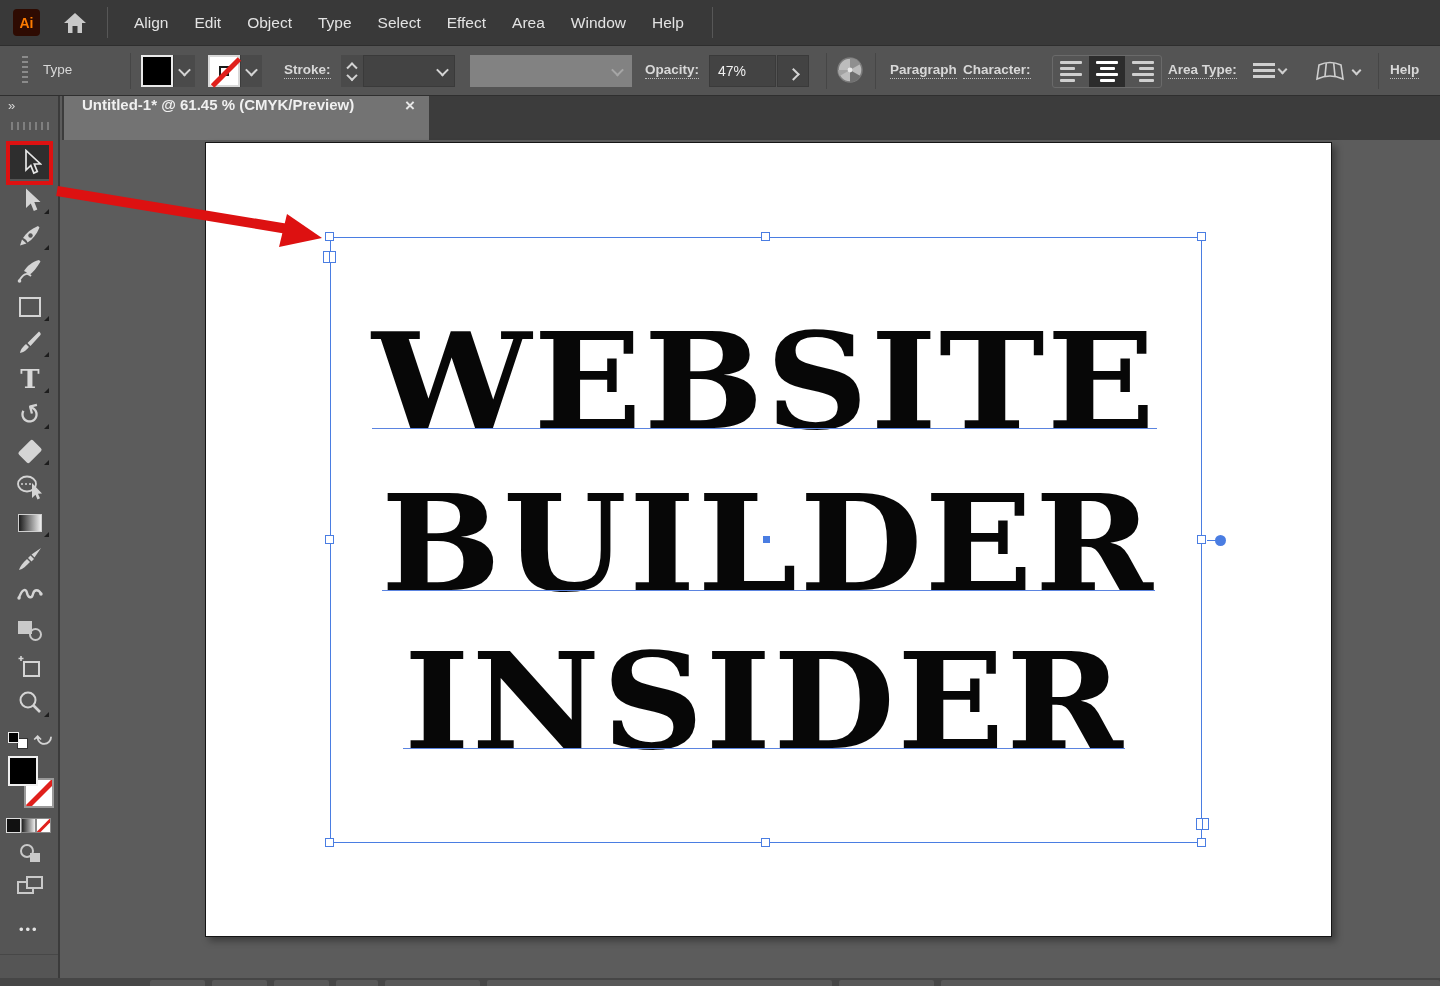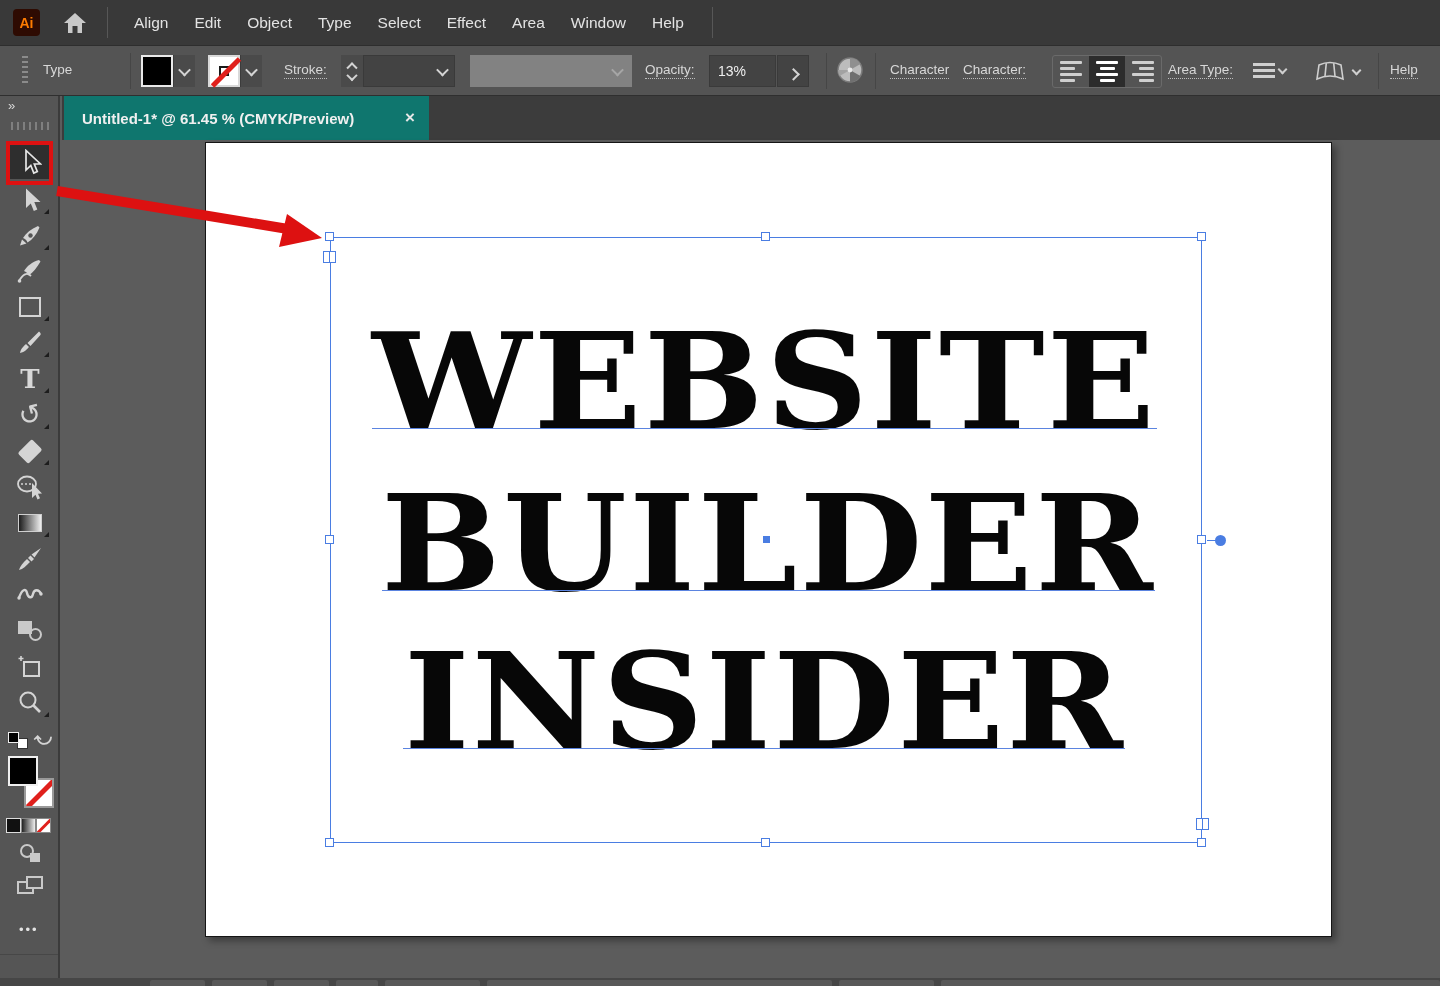--- a/index.html
+++ b/index.html
@@ -19,21 +19,21 @@
   .menu-items { position:absolute; left:121px; top:0; height:45px; display:flex; align-items:center; }
   .menu-item { color:#e3e3e3; font-size:15.5px; padding:0 13px; height:45px;
                display:flex; align-items:center; cursor:default; }
 
   
   .controlbar { position:absolute; left:0; top:45px; width:1440px; height:51px; background:#545454;
                 border-top:1px solid #2e2e2e; border-bottom:1px solid #2f2f2f; }
   .cb-grip { position:absolute; left:22px; top:10px; width:6px; height:30px;
              background:repeating-linear-gradient(to bottom,#8b8b8b 0 2px,transparent 2px 5px); }
   .cb-label { position:absolute; color:#d8d8d8; font-size:13.5px; top:16px; }
-  .cb-label-dotted { border-bottom:1px dotted #bdbdbd; padding-bottom:1px; }
+  .cb-label-dotted { border-bottom:1px dotted #bdbdbd; padding-bottom:1px;font-weight:bold; }
   .cb-sep { position:absolute; top:7px; width:1px; height:36px; background:#464646; }
   .swatch-group { position:absolute; top:9px; height:32px; display:flex; }
   .swatch-box { width:32px; height:32px; border:2px solid #e9e9e9; background:#000; }
   .swatch-box.stroke-none { background:#fff; position:relative; border-color:#d9d9d9; }
   .stroke-none .inner-sq { position:absolute; left:9px; top:9px; width:10px; height:10px; border:2px solid #1a1a1a; }
   .stroke-none .red-slash { position:absolute; left:-3px; top:13px; width:38px; height:5px; background:#e0201c;
                             transform:rotate(-45deg); }
   .swatch-dd { width:22px; height:32px; background:#4a4a4a; border-left:1px solid #3c3c3c;
                display:flex; align-items:center; justify-content:center; }
   .chev { width:9px; height:9px; border-right:2px solid #d4d4d4; border-bottom:2px solid #d4d4d4;
@@ -65,22 +65,22 @@
   .al-r .b1,.al-r .b3 { width:22px; align-self:flex-end;} .al-r .b2,.al-r .b4 { width:15px; align-self:flex-end; }
   .areatype-lines { position:absolute; left:1253px; top:17px; display:flex; align-items:center; gap:4px; }
   .atl-bars { display:flex; flex-direction:column; gap:3px; }
   .atl-bars span { width:22px; height:3px; background:#cfcfcf; }
   .mini-chev { width:7px; height:7px; border-right:2px solid #cfcfcf; border-bottom:2px solid #cfcfcf;
                transform:rotate(45deg); margin-top:-3px; }
   .warp-wrap { position:absolute; left:1315px; top:13px; display:flex; align-items:center; gap:8px; }
 
   
   .tabstrip { position:absolute; left:62px; top:96px; width:1378px; height:44px; background:#3c3c3c; }
-  .doc-tab { position:absolute; left:2px; top:0; width:365px; height:44px; background:#0f766e;
-             display:flex; align-items:center; }
+  .doc-tab { position:absolute; left:2px; top:0; width:365px; height:44px; background:#737373;
+             display:flex; }
   .doc-tab-title { color:#f0f0f0; font-size:15px; font-weight:bold; padding-left:18px; }
   .doc-tab-close { position:absolute; right:14px; color:#e8e8e8; font-size:17px; font-weight:bold; }
 
   
   .toolbar { position:absolute; left:0; top:96px; width:60px; height:890px; background:#555;
              border-right:2px solid #3b3b3b; }
   .tb-expand { position:absolute; left:8px; top:2px; color:#d9d9d9; font-size:13px; letter-spacing:1px; }
   .tb-grip { position:absolute; left:11px; top:26px; width:38px; height:8px;
              background:repeating-linear-gradient(to right,#7f7f7f 0 2px,transparent 2px 6px); }
   .tool { position:absolute; left:8px; width:44px; height:34px; display:flex; align-items:center;
@@ -204,39 +204,39 @@
       <div class="chev-dn"></div>
     </div>
     <div class="dark-dd" style="left:363px; width:92px">
       <div class="chev"></div>
     </div>
     <div class="disabled-dd">
       <div class="chev"></div>
     </div>
 
     <div class="cb-label cb-label-dotted" style="left:645px">Opacity:</div>
-    <div class="opacity-box">13%</div>
+    <div class="opacity-box">47%</div>
     <div class="opacity-arrow">
         <div class="chev"></div>
       </div>
 
     <div class="cb-sep" style="left:826px"></div>
     <div style="position:absolute; left:836px; top:10px;">
       <svg width="28" height="28" viewBox="0 0 28 28">
         <circle cx="14" cy="14" r="12" fill="#bcbcbc"></circle>
         <circle cx="14" cy="14" r="12" fill="none" stroke="#7b7b7b" stroke-width="1.5"></circle>
         <path d="M14 14 L14 2 A12 12 0 0 1 24.4 8 Z" fill="#8f8f8f"></path>
         <path d="M14 14 L24.4 20 A12 12 0 0 1 14 26 Z" fill="#6f6f6f"></path>
         <path d="M14 14 L3.6 20 A12 12 0 0 1 2 14 Z" fill="#a2a2a2"></path>
         <circle cx="14" cy="14" r="2.4" fill="#e8e8e8"></circle>
       </svg>
     </div>
     <div class="cb-sep" style="left:875px"></div>
 
-    <div class="cb-label cb-label-dotted" style="left:890px">Character</div>
+    <div class="cb-label cb-label-dotted" style="left:890px">Paragraph</div>
     <div class="cb-label cb-label-dotted" style="left:963px">Character:</div>
 
     <div class="align-group">
       <div class="align-btn al-l">
         <span class="bar b1"></span>
           <span class="bar b2"></span>
           <span class="bar b3"></span>
           <span class="bar b4"></span>
       </div>
       <div class="align-btn al-c active">

